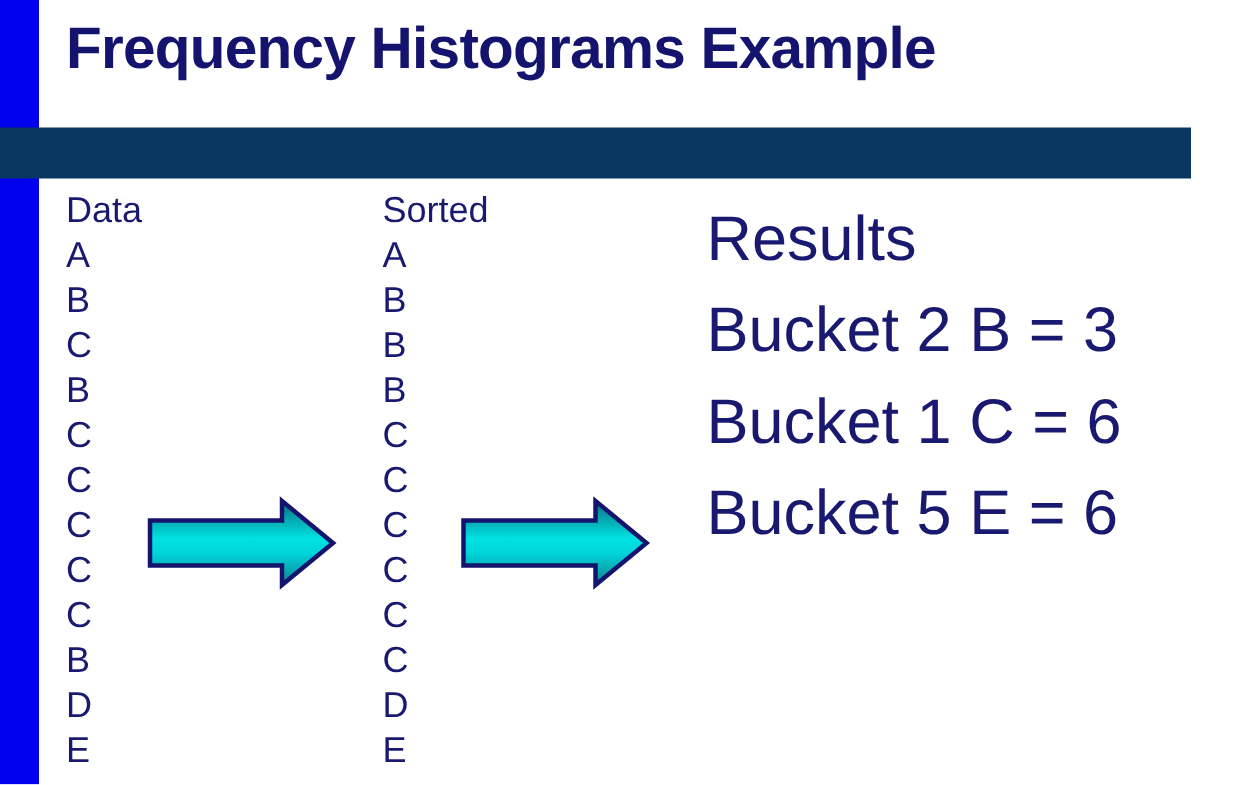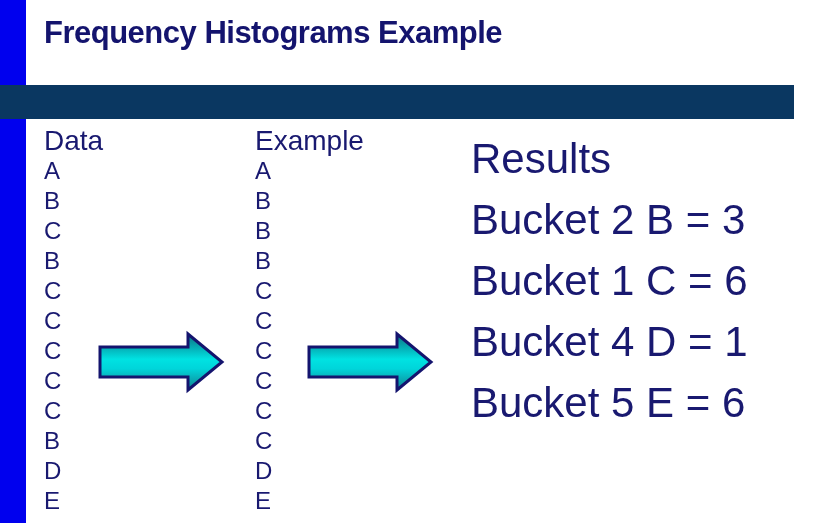--- a/index.html
+++ b/index.html
@@ -42,40 +42,40 @@
   #title {
     position: absolute;
     left: 44px;
     top: 2px;
     width: 792px;
     height: 62px;
     line-height: 62px;
     color: #14146e;
     font-family: "Liberation Sans", sans-serif;
     font-weight: bold;
-    font-size: 31px;
+    font-size: 39px;
     letter-spacing: -0.5px;
     white-space: nowrap;
     z-index: 3;
   }
 
   
   .column {
     position: absolute;
     top: 126px;
     z-index: 3;
     color: #191970;
     font-family: "Liberation Sans", sans-serif;
     font-size: 21px;
     line-height: 30px;
   }
   #col-data  { left: 44px;  width: 130px; }
   #col-sorted{ left: 255px; width: 130px; }
   .column .col-head {
-    font-size: 28px;
+    font-size: 24px;
     height: 30px;
   }
   .column .cell {
     height: 30px;
     font-size: 24px;
   }
 
   
   #results {
     position: absolute;
@@ -119,21 +119,21 @@
     <div class="cell">C</div>
     <div class="cell">C</div>
     <div class="cell">C</div>
     <div class="cell">C</div>
     <div class="cell">B</div>
     <div class="cell">D</div>
     <div class="cell">E</div>
   </div>
 
   <div id="col-sorted" class="column">
-    <div class="col-head">Example</div>
+    <div class="col-head">Sorted</div>
     <div class="cell">A</div>
     <div class="cell">B</div>
     <div class="cell">B</div>
     <div class="cell">B</div>
     <div class="cell">C</div>
     <div class="cell">C</div>
     <div class="cell">C</div>
     <div class="cell">C</div>
     <div class="cell">C</div>
     <div class="cell">C</div>
@@ -162,17 +162,16 @@
         <stop offset="100%" stop-color="#12808f"></stop>
       </linearGradient>
     </defs>
     <polygon points="4,18 92,18 92,5 126,33 92,61 92,48 4,48" fill="url(#arrowgrad2)" stroke="#14146e" stroke-width="3" stroke-linejoin="miter"></polygon>
   </svg>
 
   <div id="results">
     <div class="rline">Results</div>
     <div class="rline">Bucket 2 B = 3</div>
     <div class="rline">Bucket 1 C = 6</div>
-    <div class="rline">Bucket 4 D = 1</div>
     <div class="rline">Bucket 5 E = 6</div>
   </div>
 
 </div>
 
 </body></html>

